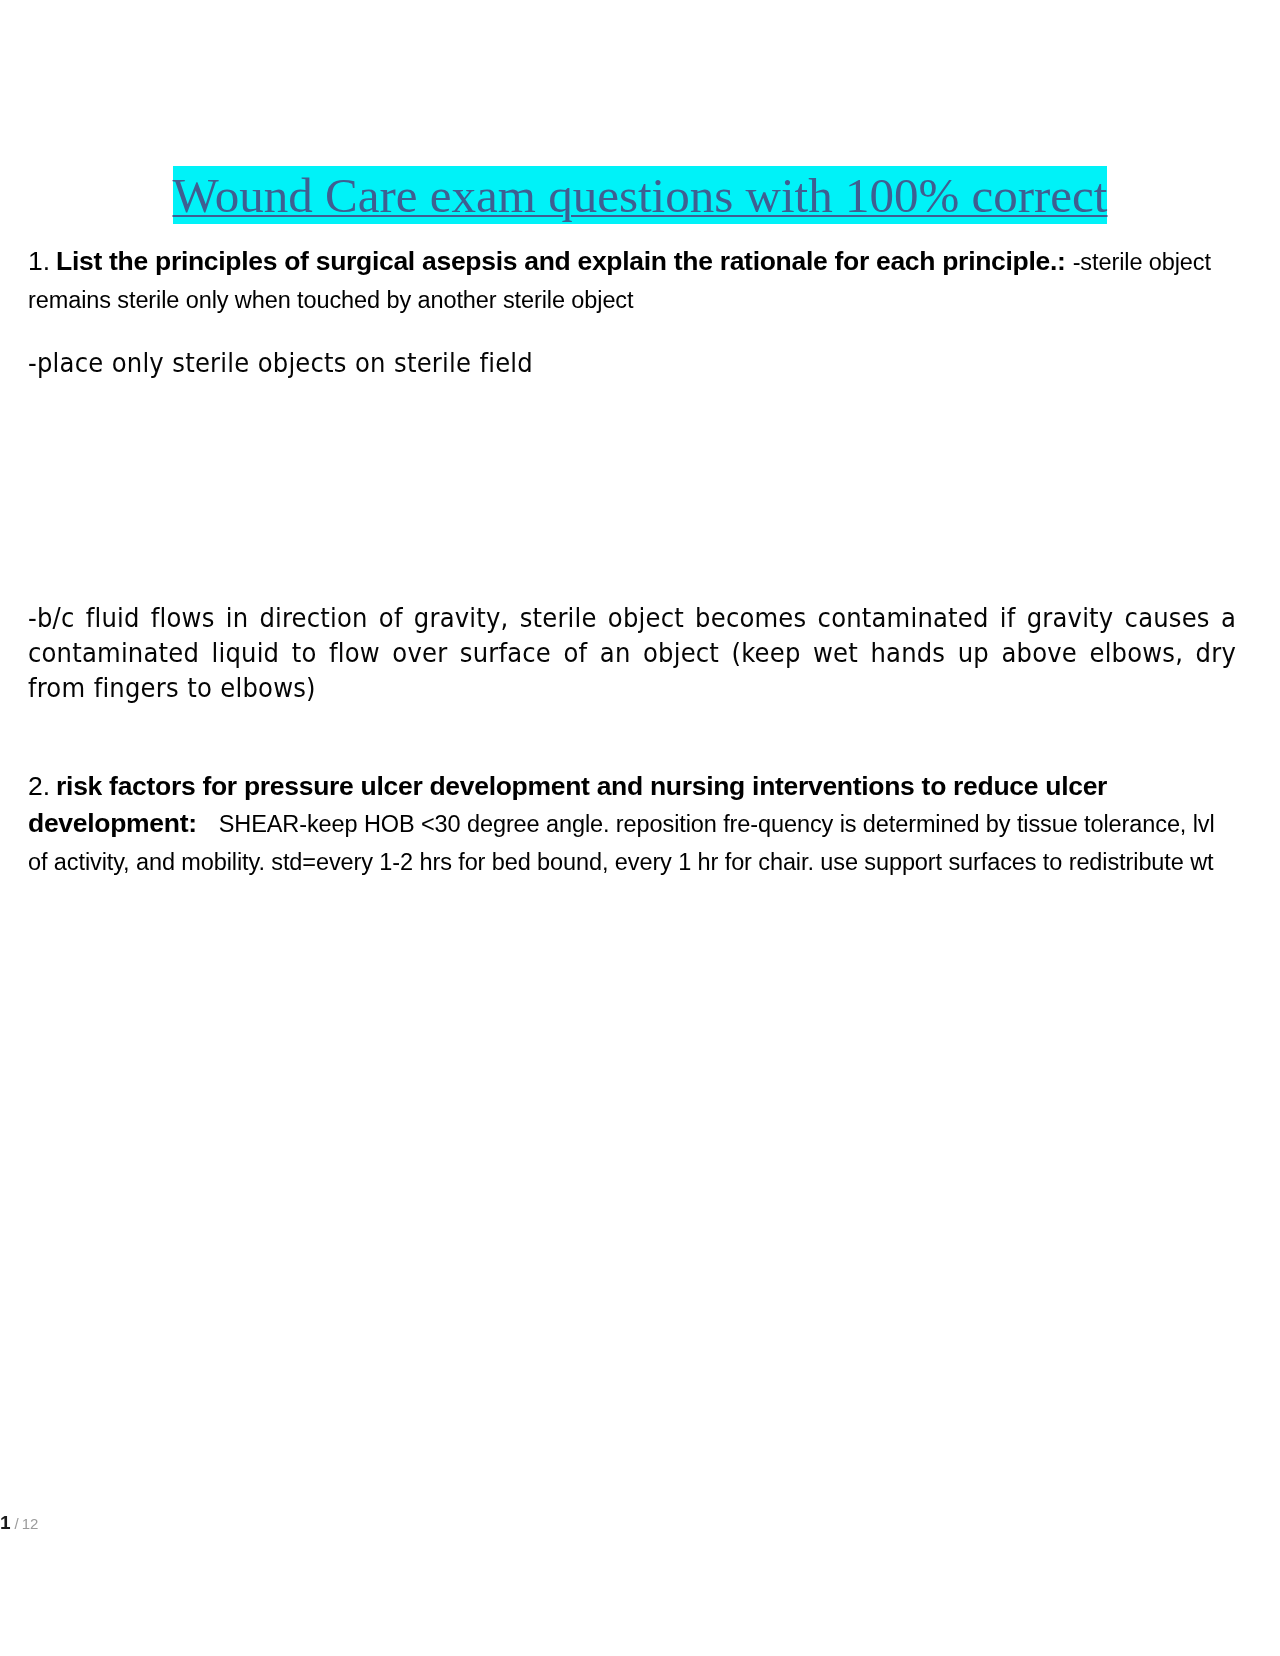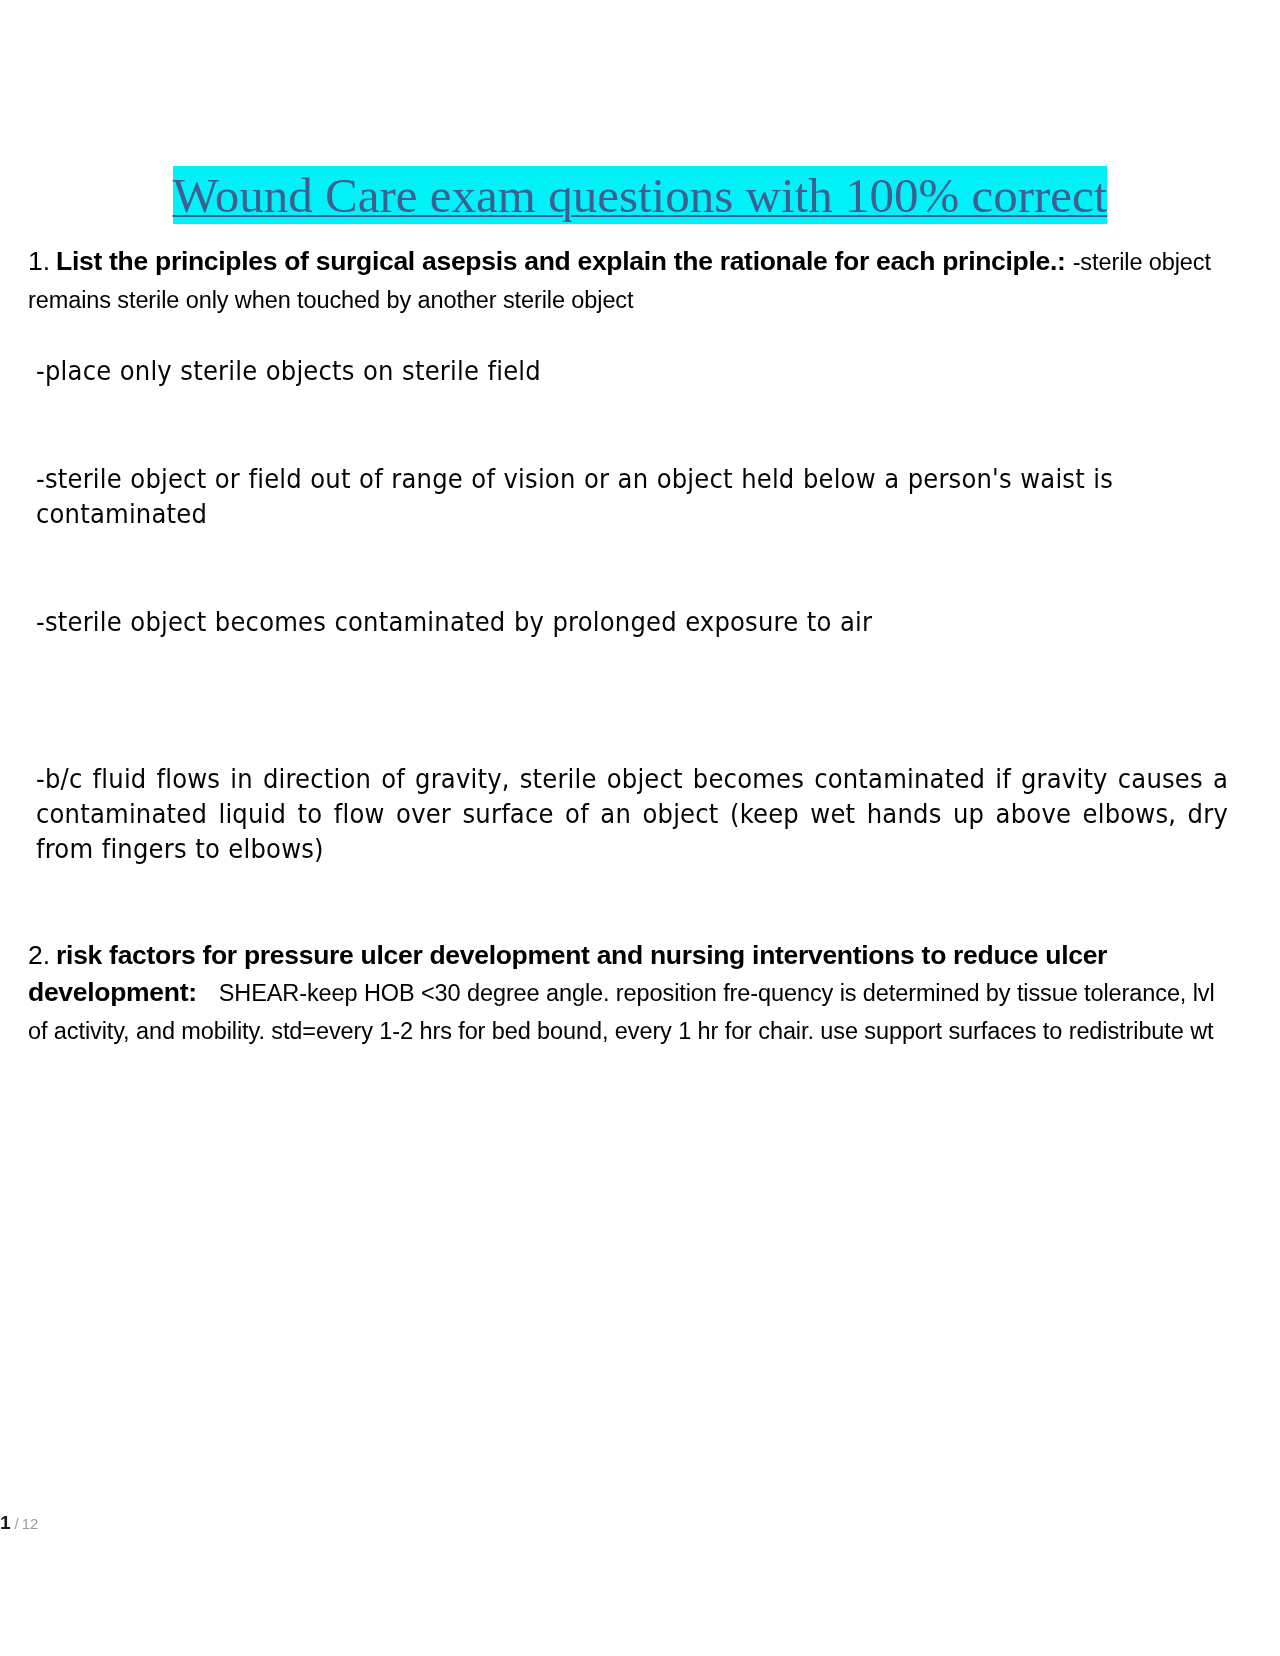--- a/index.html
+++ b/index.html
@@ -81,21 +81,21 @@
   }
   .a-inline {
     font-weight: 400;
     font-size: 23.5px;
     letter-spacing: -0.1px;
     color: #000;
   }
 
   
   .body-para {
-    margin: 8px;
+    margin: 0;
     font-family: "DejaVu Sans Condensed", "Liberation Sans Narrow", "Liberation Sans", sans-serif;
     font-size: 27px;
     line-height: 35px;
     font-weight: 400;
     color: #050505;
     letter-spacing: 0.2px;
     text-align: left;
     word-spacing: 0.5px;
   }
   .body-para.justify {
@@ -155,25 +155,23 @@
     <div class="qa-block">
       <div class="q-head"><span class="q-num">1.</span><span class="q-text">List the principles of surgical asepsis and explain the rationale for each principle.:</span> <span class="a-inline">-sterile object remains sterile only when touched by another sterile object</span></div>
     </div>
 
     <div class="gap-sm"></div>
 
     <p class="body-para">-place only sterile objects on sterile field</p>
 
     <div class="gap-lg"></div>
 
-    <p class="body-para">-sterile object or field out of range of vision or an object held below a person's waist is contaminated</p>
 
     <div class="gap-lg"></div>
 
-    <p class="body-para">-sterile object becomes contaminated by prolonged exposure to air</p>
 
     <div class="gap-lg"></div>
 
 
     <div class="gap-md"></div>
 
     <p class="body-para justify">-b/c fluid flows in direction of gravity, sterile object becomes contaminated if gravity causes a contaminated liquid to flow over surface of an object (keep wet hands up above elbows, dry from fingers to elbows)</p>
 
     <div class="gap-md"></div>
 

